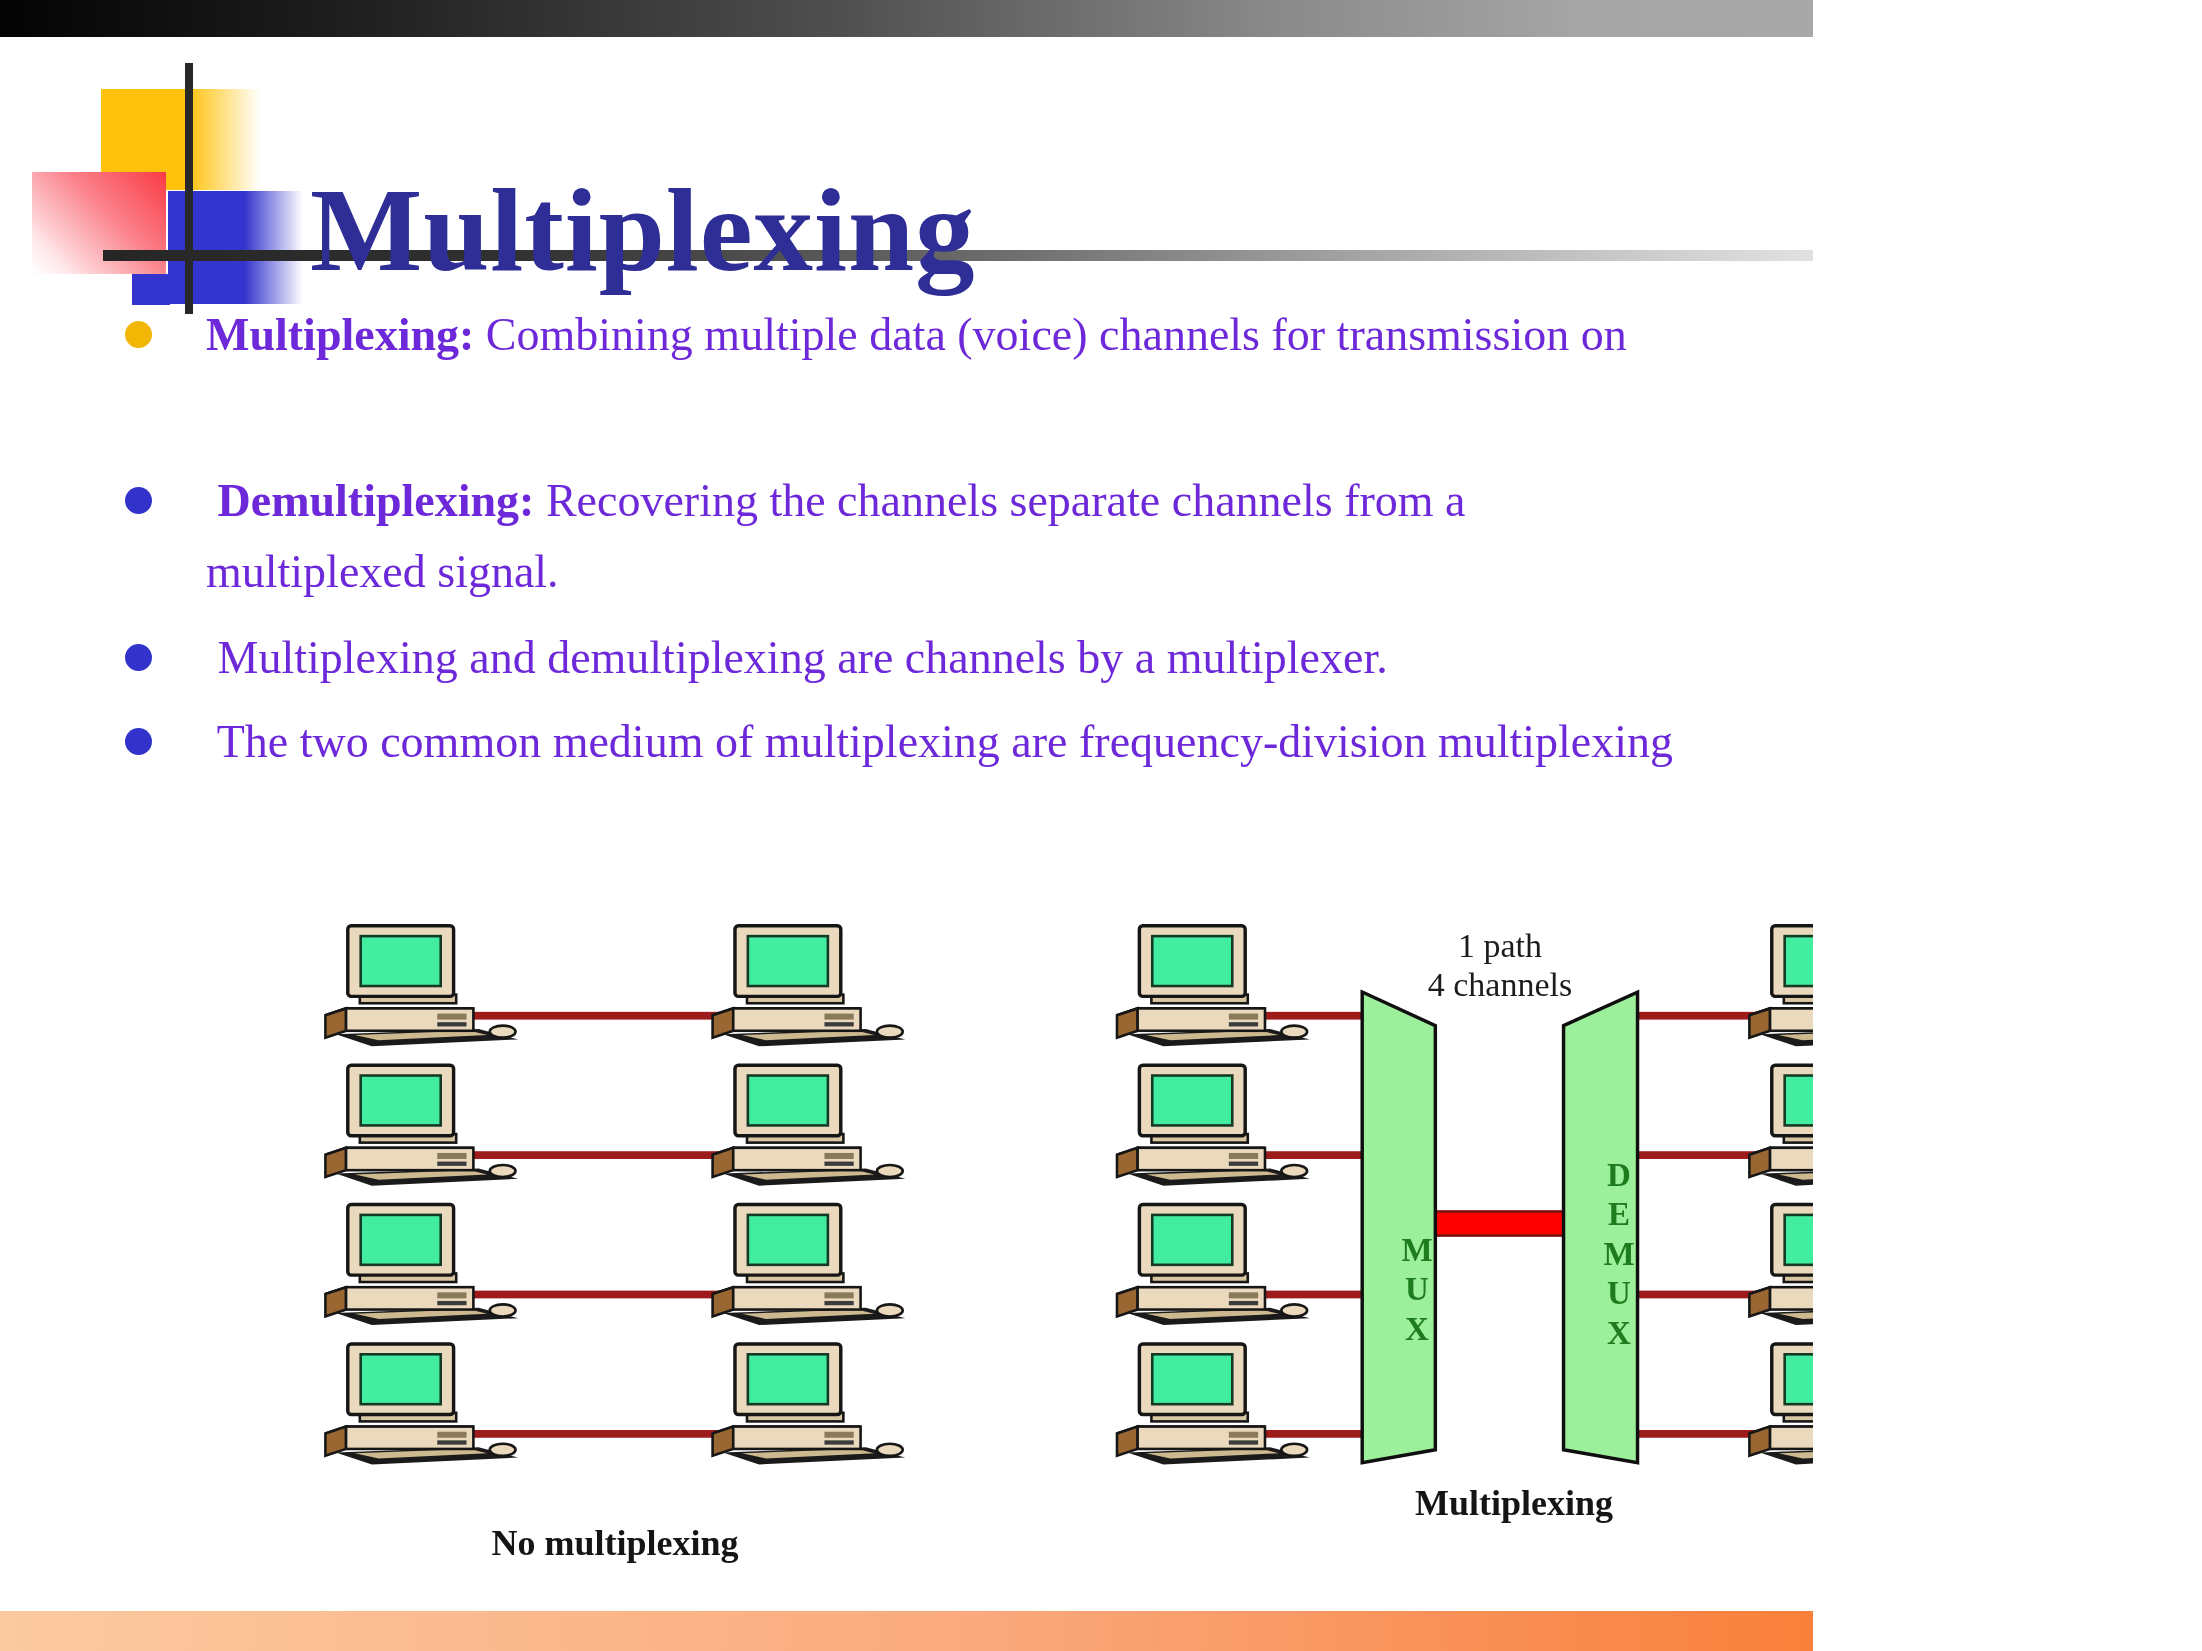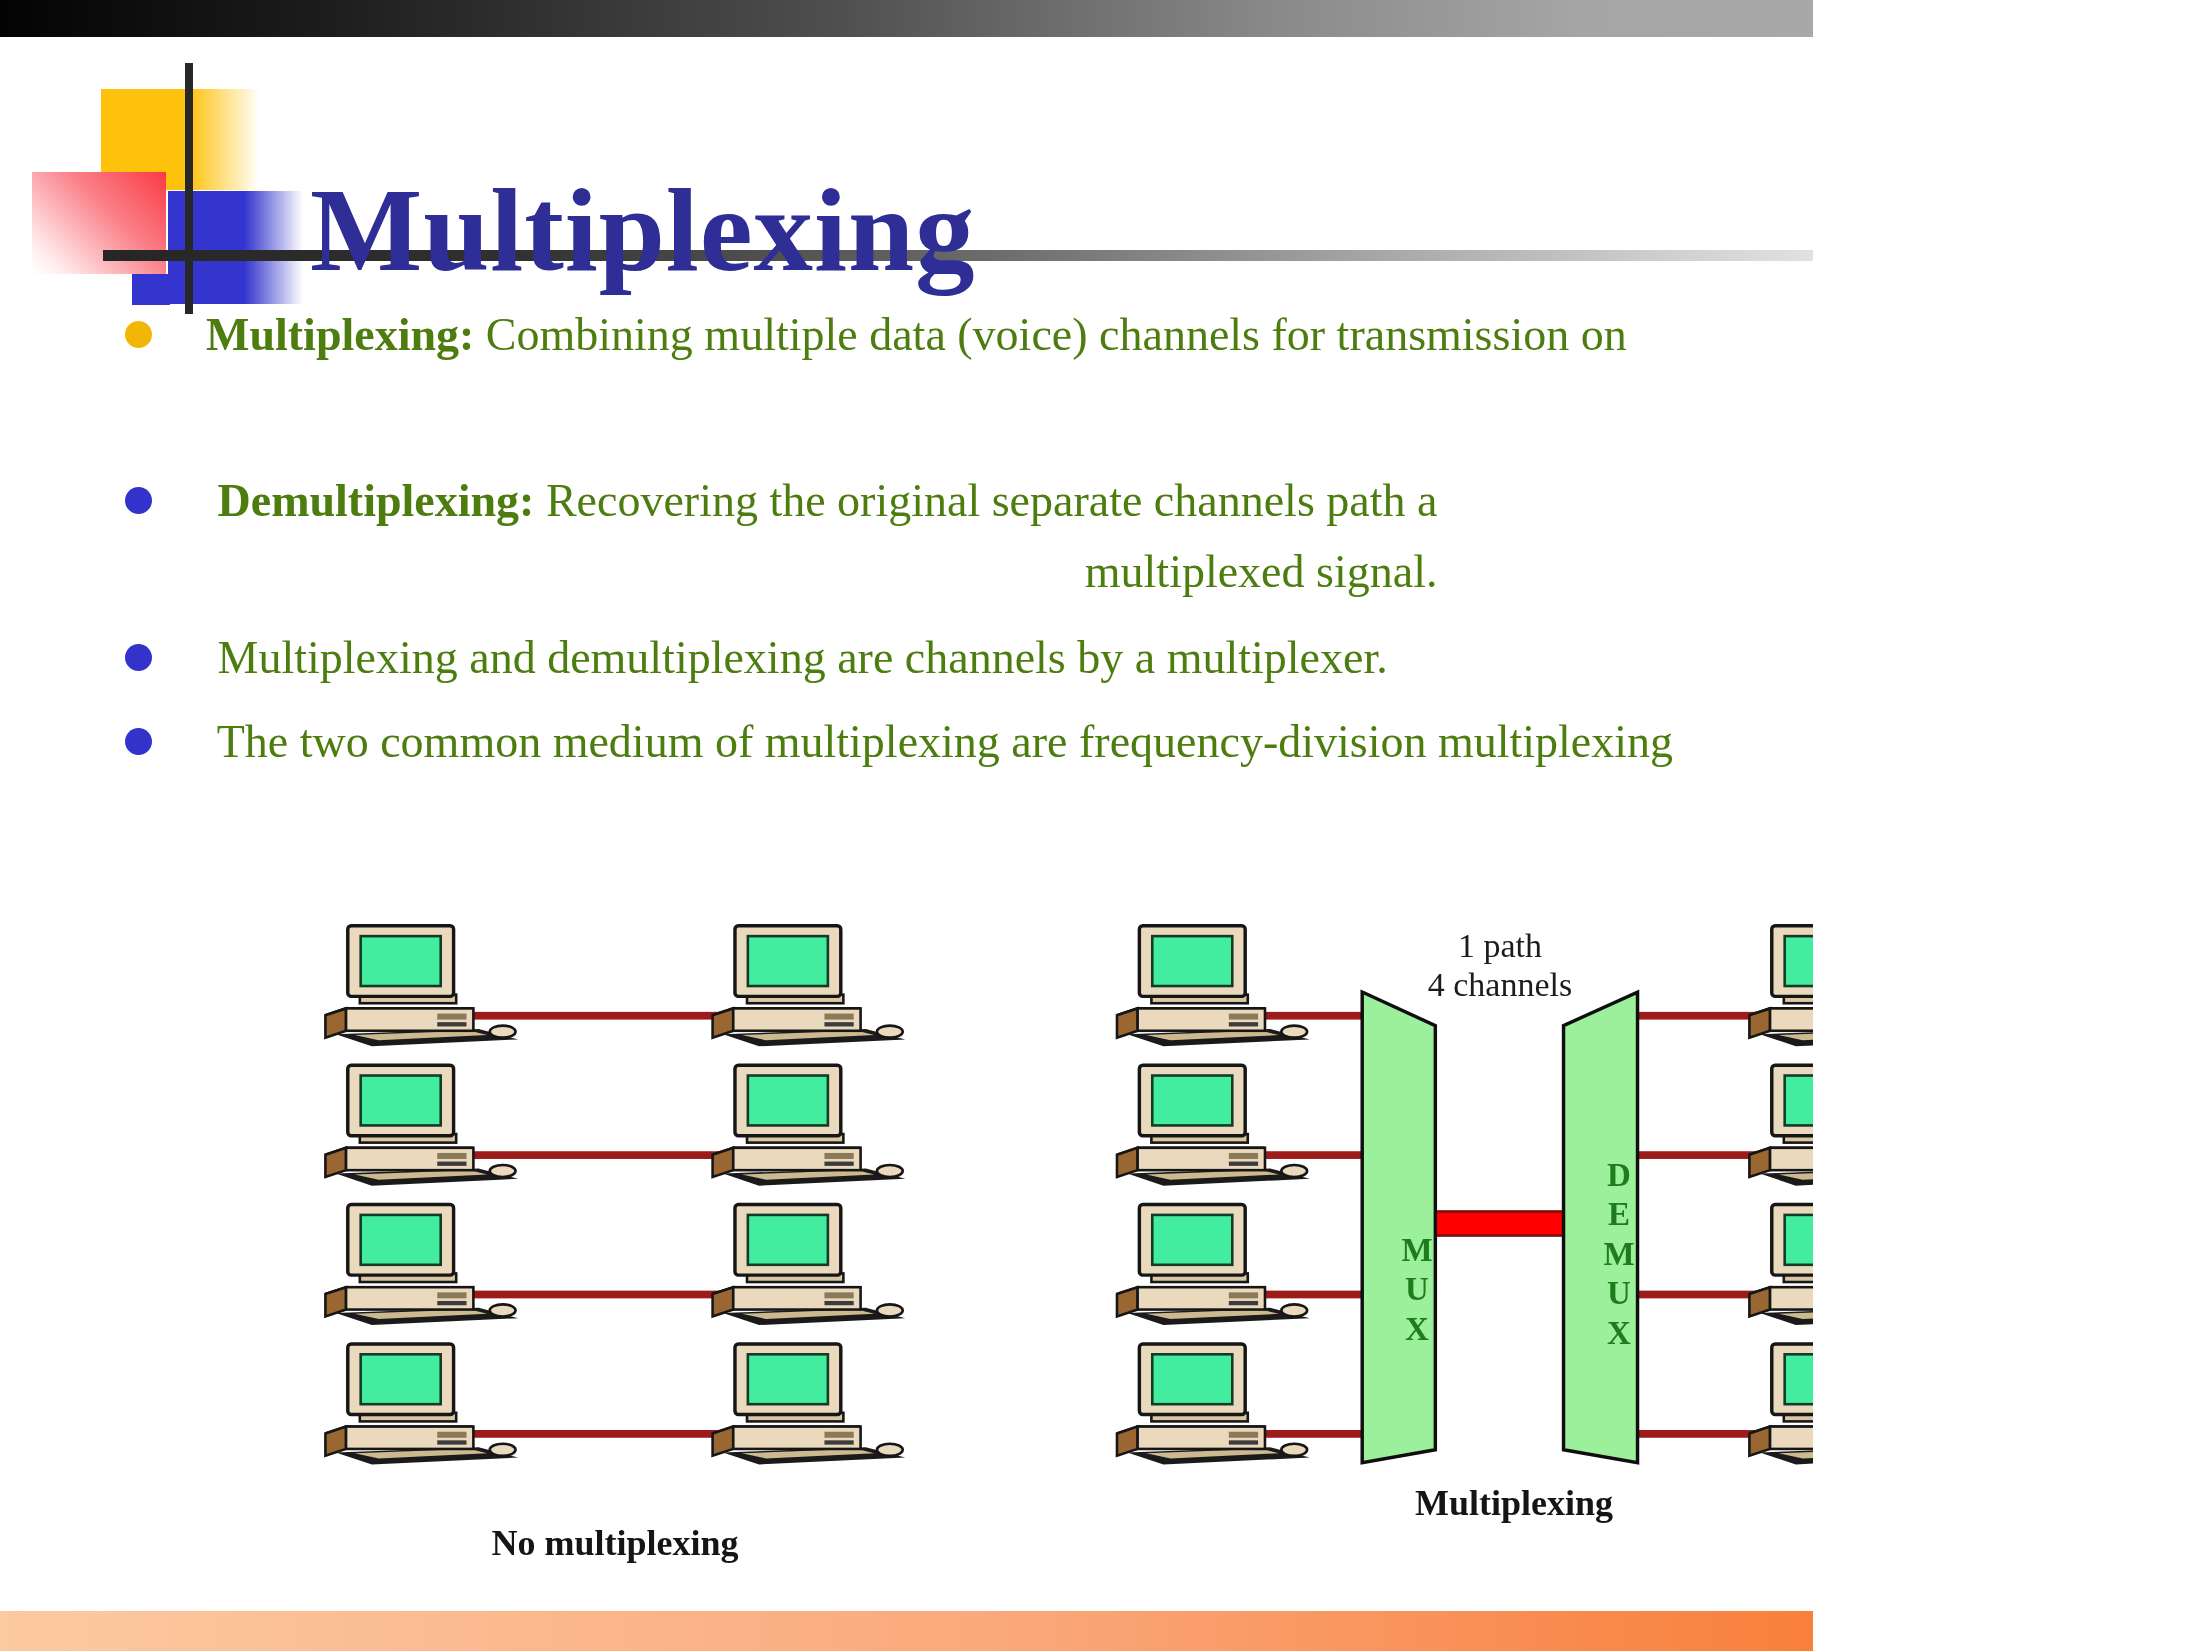--- a/index.html
+++ b/index.html
@@ -26,21 +26,21 @@
   .dec-hline{position:absolute;left:103px;top:250px;width:2013px;height:11.2px;
     background:linear-gradient(to right,#262626 0%,#303030 20%,#6e6e6e 45%,#a3a3a3 62%,#d0d0d0 78%,rgba(235,235,235,0) 97%);}
 
   .title{position:absolute;left:310px;top:82px;font-size:119px;font-weight:bold;color:#2e2e96;
     letter-spacing:0.9px;white-space:pre;}
 
   
   .bullet-row{position:absolute;left:0;width:2203px;}
   .b1{top:299px}.b2{top:465px}.b3{top:622px}.b4{top:706px}
   .dot{position:absolute;left:125px;top:22.4px;width:27px;height:27px;border-radius:50%;background:#3333cc;}
-  .btext{position:absolute;left:206px;top:0;font-size:46px;line-height:71px;color:#4d7c0f;text-align:right;}
+  .btext{position:absolute;left:206px;top:0;font-size:46px;line-height:71px;color:#6d28d9;}
   .bline{white-space:pre;}
   .bline:empty{display:none;}
   .bline b{font-weight:bold;}
 
   
   .caption{position:absolute;width:516px;text-align:center;font-size:36px;font-weight:bold;color:#151515;}
   .cap-left{left:357px;top:1482px;margin-top:40px;}
   .cap-right{left:1256px;top:1482px;}
   .annotation{position:absolute;left:1242px;top:926px;width:516px;text-align:center;
     font-size:34px;line-height:39px;font-weight:normal;color:#1c1c1c;}
@@ -73,21 +73,21 @@
   <div class="bullet-row b1">
     <span class="dot" style="background: rgb(242, 183, 5);"></span>
     <div class="btext">
       <div class="bline"><b>Multiplexing:</b><span> Combining multiple data (voice) channels for transmission on</span></div>
     </div>
   </div>
 
   <div class="bullet-row b2">
     <span class="dot" style="background: rgb(51, 51, 204);"></span>
     <div class="btext">
-      <div class="bline"><b> Demultiplexing:</b><span> Recovering the original separate channels path a</span></div>
+      <div class="bline"><b> Demultiplexing:</b><span> Recovering the channels separate channels from a</span></div>
       <div class="bline">multiplexed signal.</div>
     </div>
   </div>
 
   <div class="bullet-row b3">
     <span class="dot" style="background: rgb(51, 51, 204);"></span>
     <div class="btext">
       <div class="bline"><b></b><span> Multiplexing and demultiplexing are channels by a multiplexer.</span></div>
 
     </div>

